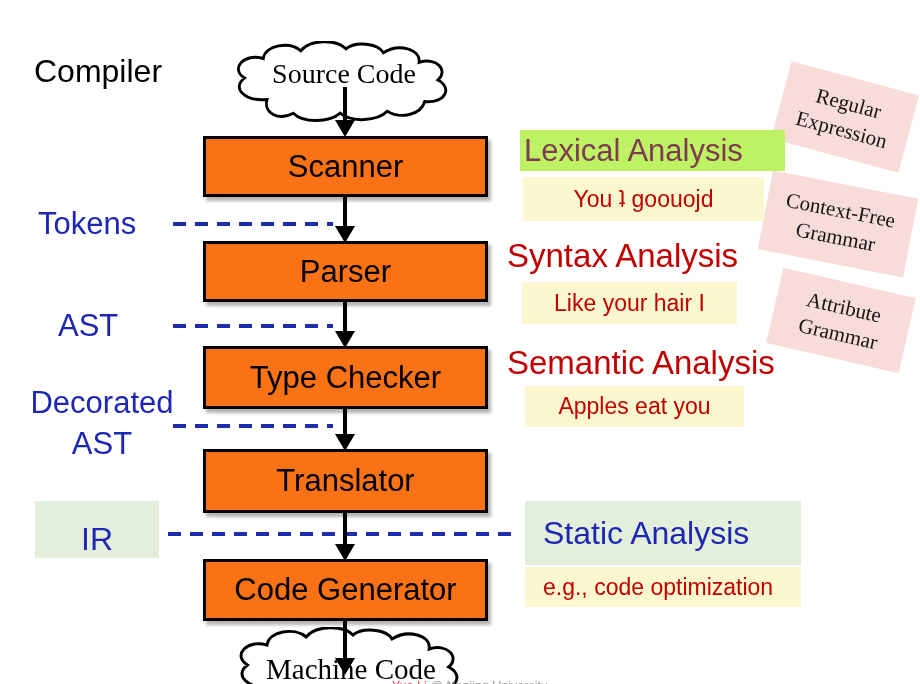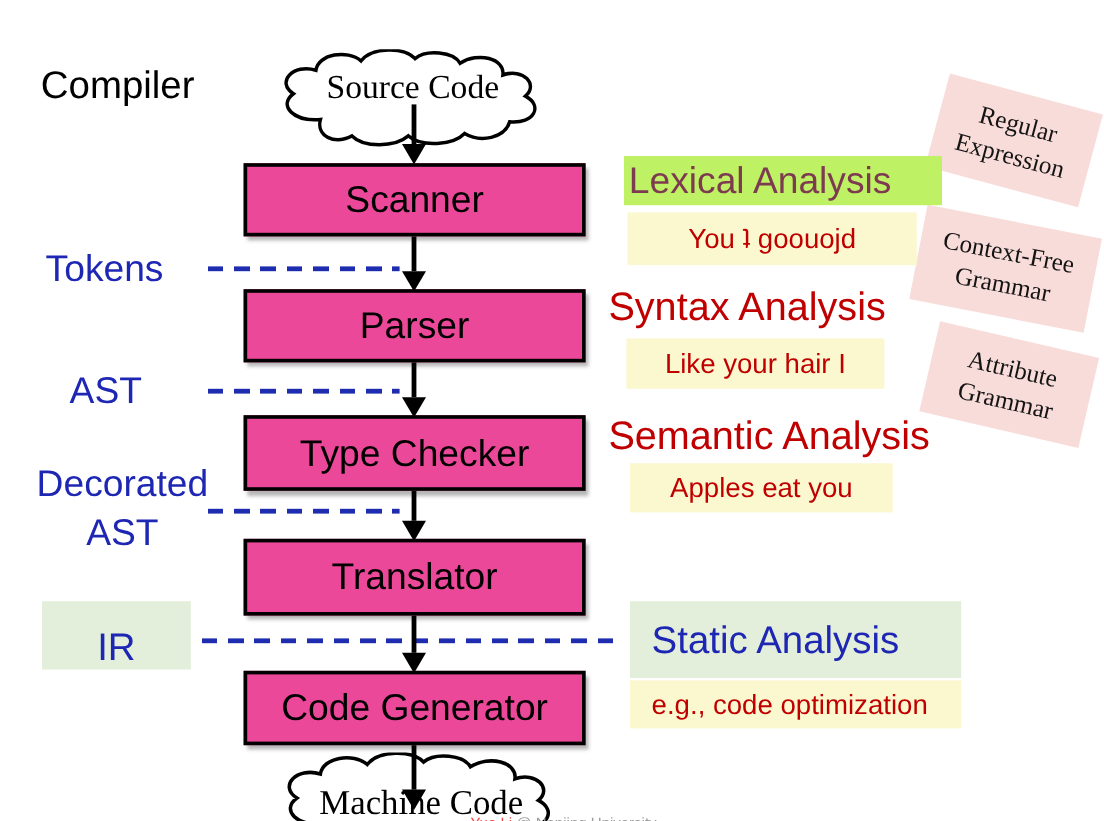--- a/index.html
+++ b/index.html
@@ -13,21 +13,21 @@
   .cloud svg{position:absolute;left:0;top:0;width:100%;height:100%;}
   .cloud .cloud-text{position:absolute;width:100%;text-align:center;
         font-family:"Liberation Serif",serif;color:#000;}
   .cloud-source{left:222px;top:12px;width:244px;height:82px;}
   .cloud-source .cloud-text{top:17px;font-size:28px;}
   .cloud-machine{left:224px;top:598px;width:254px;height:84px;}
   .cloud-machine .cloud-text{top:26px;font-size:29px;}
 
   
   .pbox{position:absolute;left:203px;width:285px;box-sizing:border-box;
-        border:3px solid #000;background:#ec4899;display:flex;align-items:center;justify-content:center;
+        border:3px solid #000;background:#f97316;display:flex;align-items:center;justify-content:center;
         font-size:31px;color:#000;z-index:4;box-shadow:3px 4px 3px rgba(90,90,90,0.45);}
   .box-scanner{top:107px;height:61px;}
   .box-parser{top:212px;height:61px;}
   .box-typechecker{top:317px;height:63px;}
   .box-translator{top:420px;height:64px;}
   .box-codegen{top:530px;height:62px;}
 
   
   .arrow{position:absolute;width:20px;display:flex;flex-direction:column;align-items:center;z-index:6;}
   .arrow .stem{width:4px;background:#000;flex:1;}

